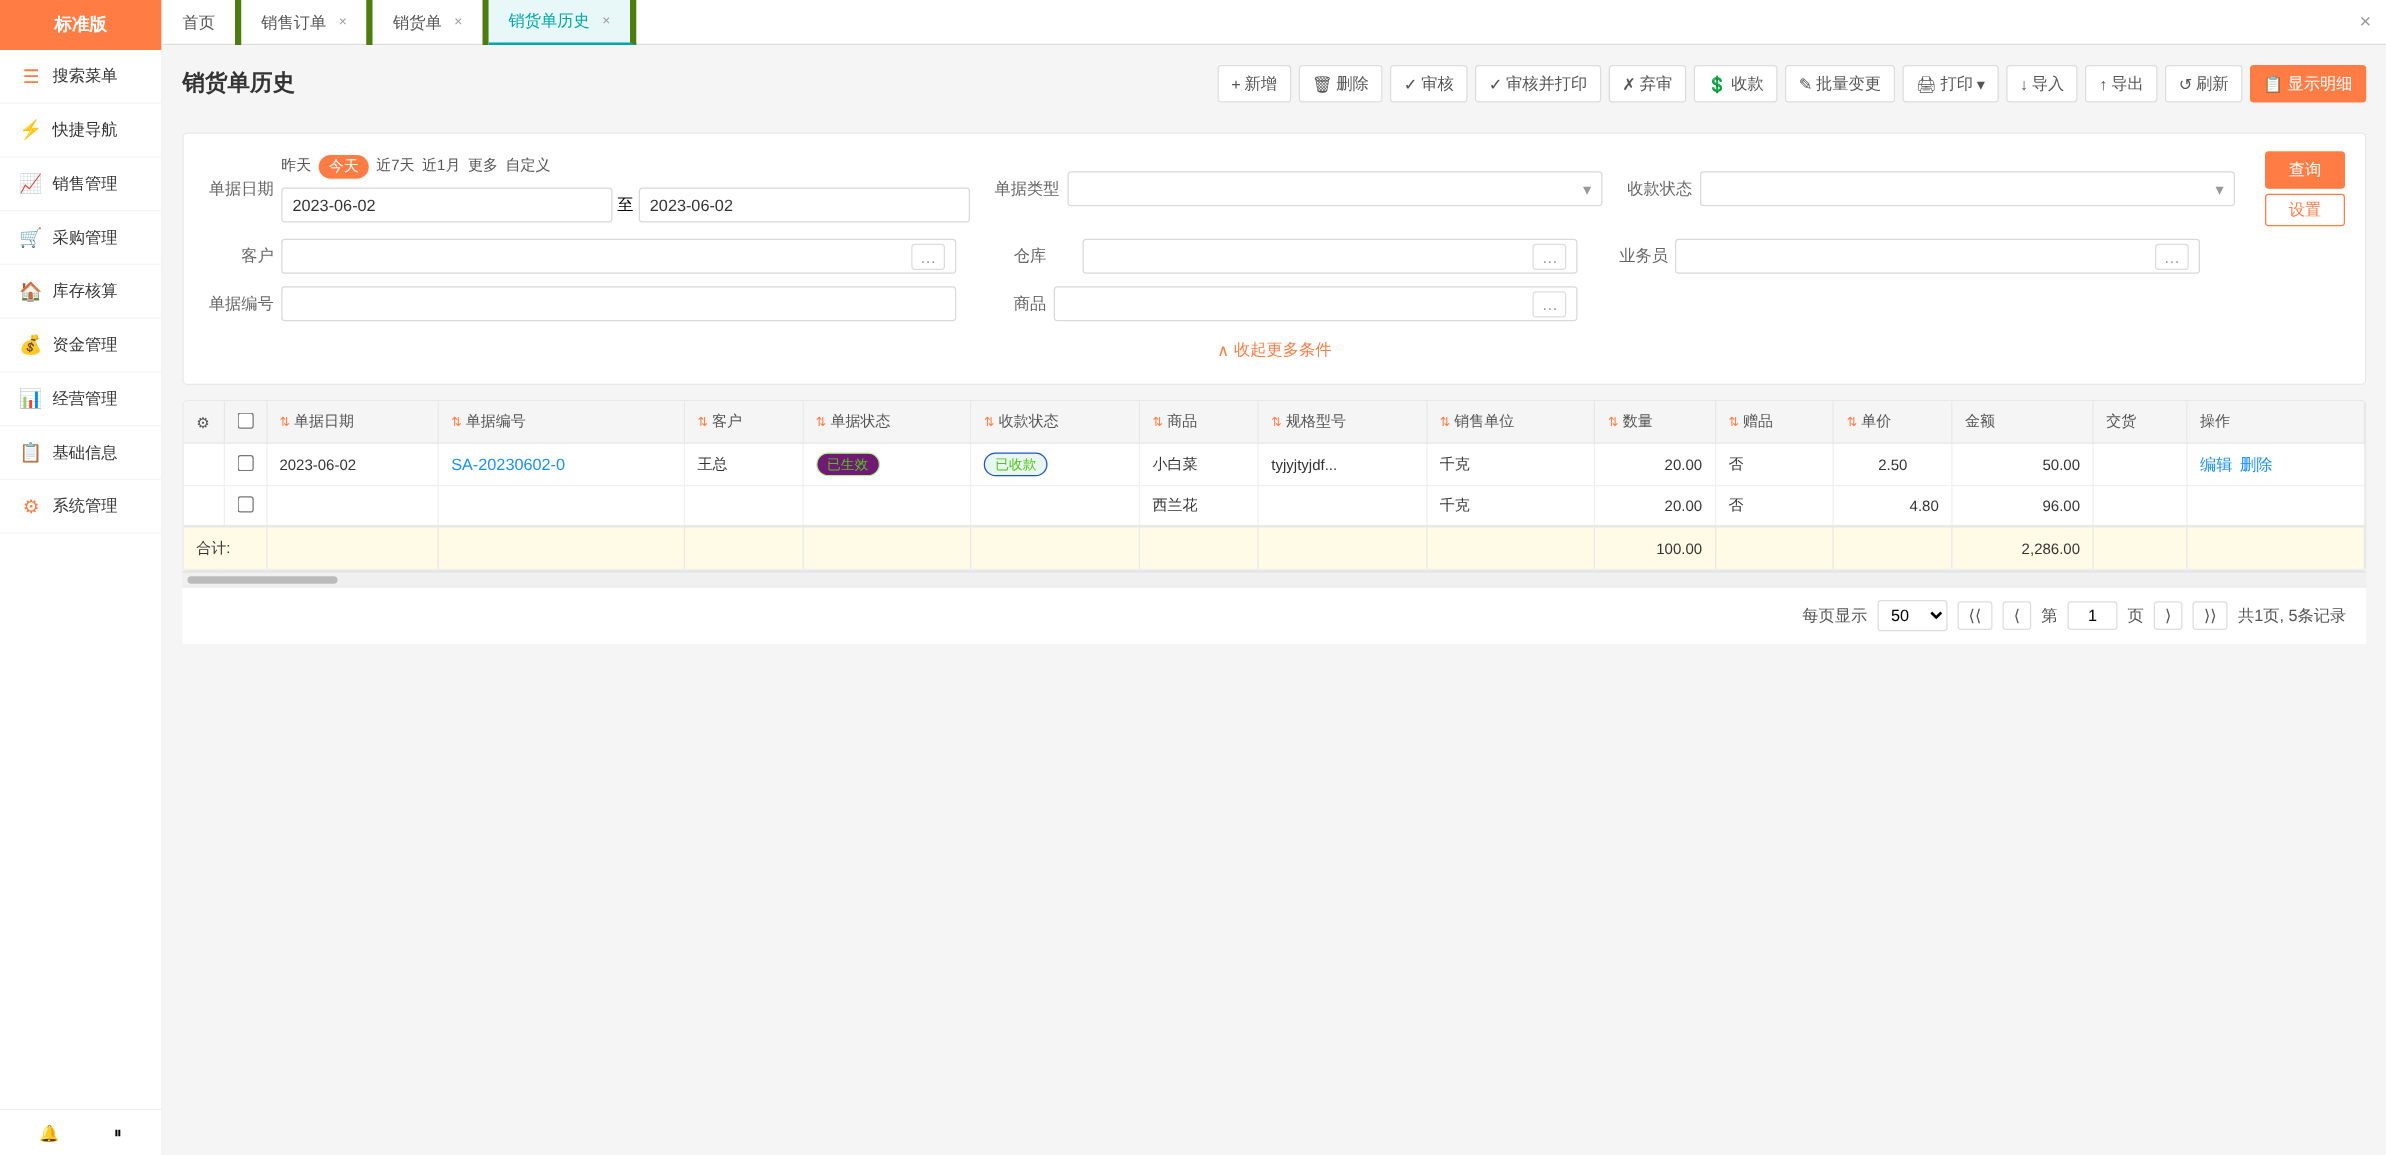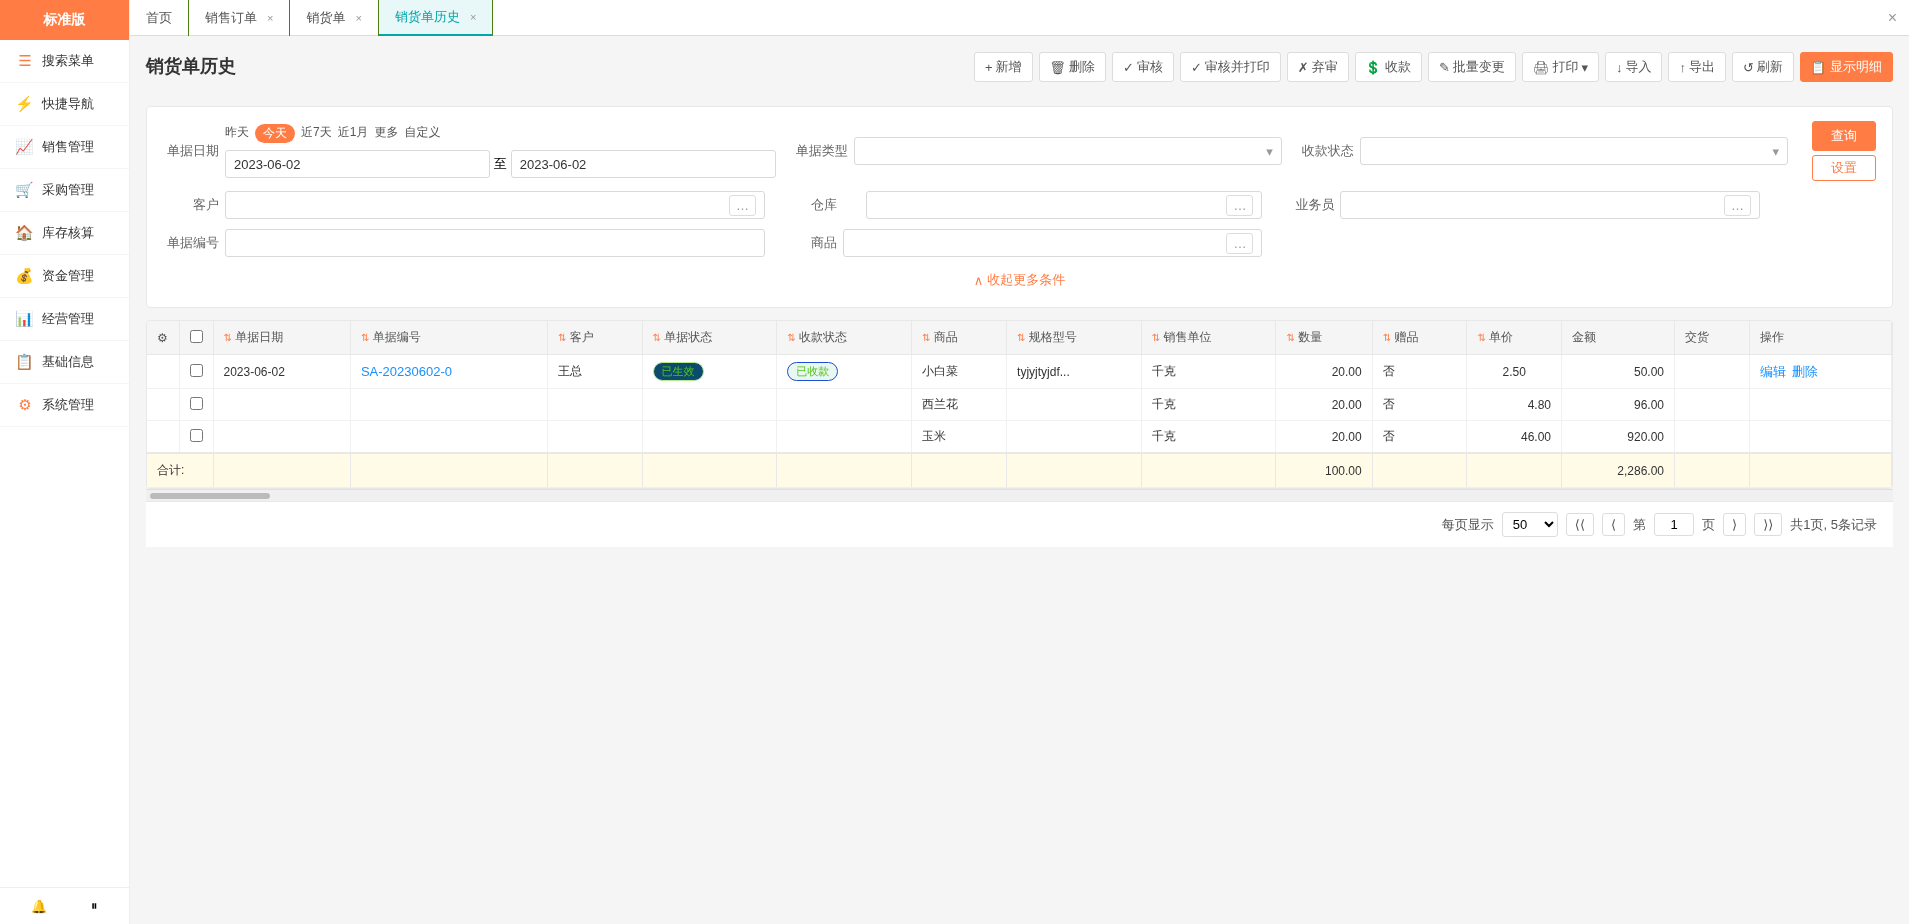--- a/index.html
+++ b/index.html
@@ -11,21 +11,21 @@
     .sidebar-item { display: flex; align-items: center; padding: 12px 16px; cursor: pointer; color: #333; gap: 8px; border-bottom: 1px solid #f5f5f5; }
     .sidebar-item .icon { width: 18px; height: 18px; display: flex; align-items: center; justify-content: center; color: #ff7d45; font-size: 15px; }
     .sidebar-item .label { font-size: 13px; font-family: Liberation Mono, monospace; }
     .sidebar-bottom { margin-top: auto; display: flex; align-items: center; justify-content: space-around; padding: 10px; border-top: 1px solid #eee; }
 
     
     .main { flex: 1; display: flex; flex-direction: column; overflow: hidden; }
 
     
     .tab-bar { background: #fff; border-bottom: 1px solid #ddd; display: flex; align-items: center; height: 36px; padding-left: 0; }
-    .tab { display: flex; align-items: center; padding: 0 16px; height: 36px; border-right: 1px solid #4d7c0f; cursor: pointer; color: #555; font-size: 13px; gap: 6px; }
+    .tab { display: flex; align-items: center; padding: 0 16px; height: 36px; border-right: 5px solid #4d7c0f; cursor: pointer; color: #555; font-size: 13px; gap: 6px; }
     .tab.active { background: #e8f7f7; color: #00a8a8; border-bottom: 2px solid #00a8a8; }
     .tab .close-btn { color: #999; font-size: 11px; margin-left: 4px; cursor: pointer; }
     .tab-close-all { margin-left: auto; padding: 0 12px; color: #999; cursor: pointer; font-size: 16px; }
 
     
     .content { flex: 1; overflow: auto; padding: 16px; background: #f5f5f5; }
 
     
     .page-title { font-size: 18px; font-weight: bold; color: #333; margin-bottom: 14px; }
 
@@ -50,21 +50,21 @@
     .collapse-btn { display: flex; align-items: center; justify-content: center; color: #ff7d45; cursor: pointer; font-size: 12px; gap: 4px; padding: 4px; }
 
     
     .table-container { background: #fff; border: 1px solid #e8e8e8; border-radius: 4px; overflow: auto; }
     .data-table { width: 100%; border-collapse: collapse; }
     .data-table thead tr { background: #f5f5f5; }
     .data-table th { padding: 8px 10px; border-bottom: 1px solid #e8e8e8; border-right: 1px solid #e8e8e8; color: #555; font-weight: 500; white-space: nowrap; text-align: left; font-size: 12px; }
     .data-table td { padding: 7px 10px; border-bottom: 1px solid #f0f0f0; border-right: 1px solid #f0f0f0; color: #333; font-size: 12px; white-space: nowrap; }
     .sort-icon { color: #ff7d45; font-size: 10px; }
     .status-badge { display: inline-block; padding: 1px 8px; border-radius: 10px; font-size: 11px; }
-    .status-valid { background: #0c4a6e; color: #52c41a; border: 1px solid #b7eb8f; }
+    .status-valid { background: #701a75; color: #52c41a; border: 1px solid #b7eb8f; }
     .status-paid { background: #e8f7f0; color: #52c41a; border: 1px solid #1d4ed8; }
     .settings-col { width: 32px; text-align: center; }
     .checkbox-col { width: 32px; text-align: center; }
     .action-link { color: #1890ff; cursor: pointer; margin-right: 6px; text-decoration: none; }
 
     
     .table-footer { background: #fffbe6; border-top: 2px solid #e8e8e8; }
     .table-footer td { padding: 8px 10px; font-weight: 500; color: #333; border-right: 1px solid #e8e8e8; }
 
     
@@ -348,38 +348,20 @@
       <td>西兰花</td>
       <td></td>
       <td>千克</td>
       <td style="text-align:right;">20.00</td>
       <td>否</td>
       <td style="text-align:right;">4.80</td>
       <td style="text-align:right;">96.00</td>
       <td></td>
       <td></td>
     </tr>
-            <tr>
-      <td></td>
-      <td style="text-align:center;"><input type="checkbox" style=""></td>
-      <td></td>
-      <td><a class="action-link"></a></td>
-      <td></td>
-      <td></td>
-      <td></td>
-      <td>玉米</td>
-      <td></td>
-      <td>千克</td>
-      <td style="text-align:right;">20.00</td>
-      <td>否</td>
-      <td style="text-align:right;">46.00</td>
-      <td style="text-align:right;">920.00</td>
-      <td></td>
-      <td></td>
-    </tr>
           </tbody>
         <tfoot>
           <tr class="table-footer">
             <td colspan="2">合计:</td>
             <td></td>
             <td></td>
             <td></td>
             <td></td>
             <td></td>
             <td></td>

